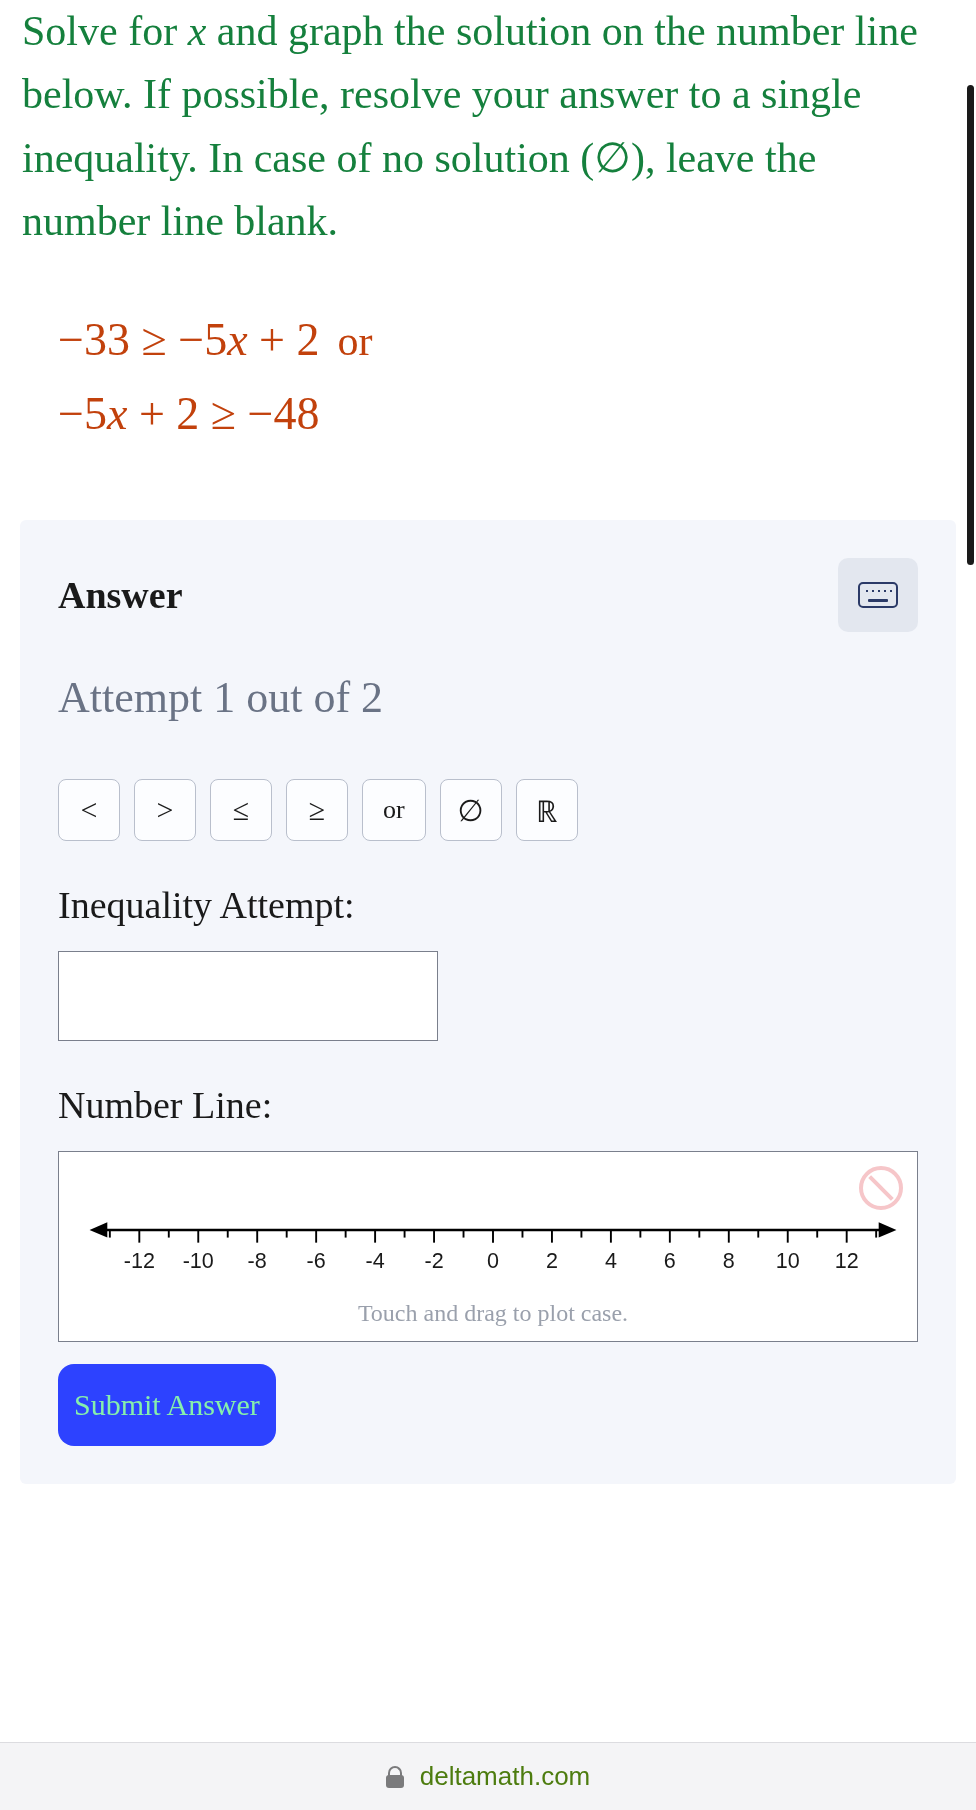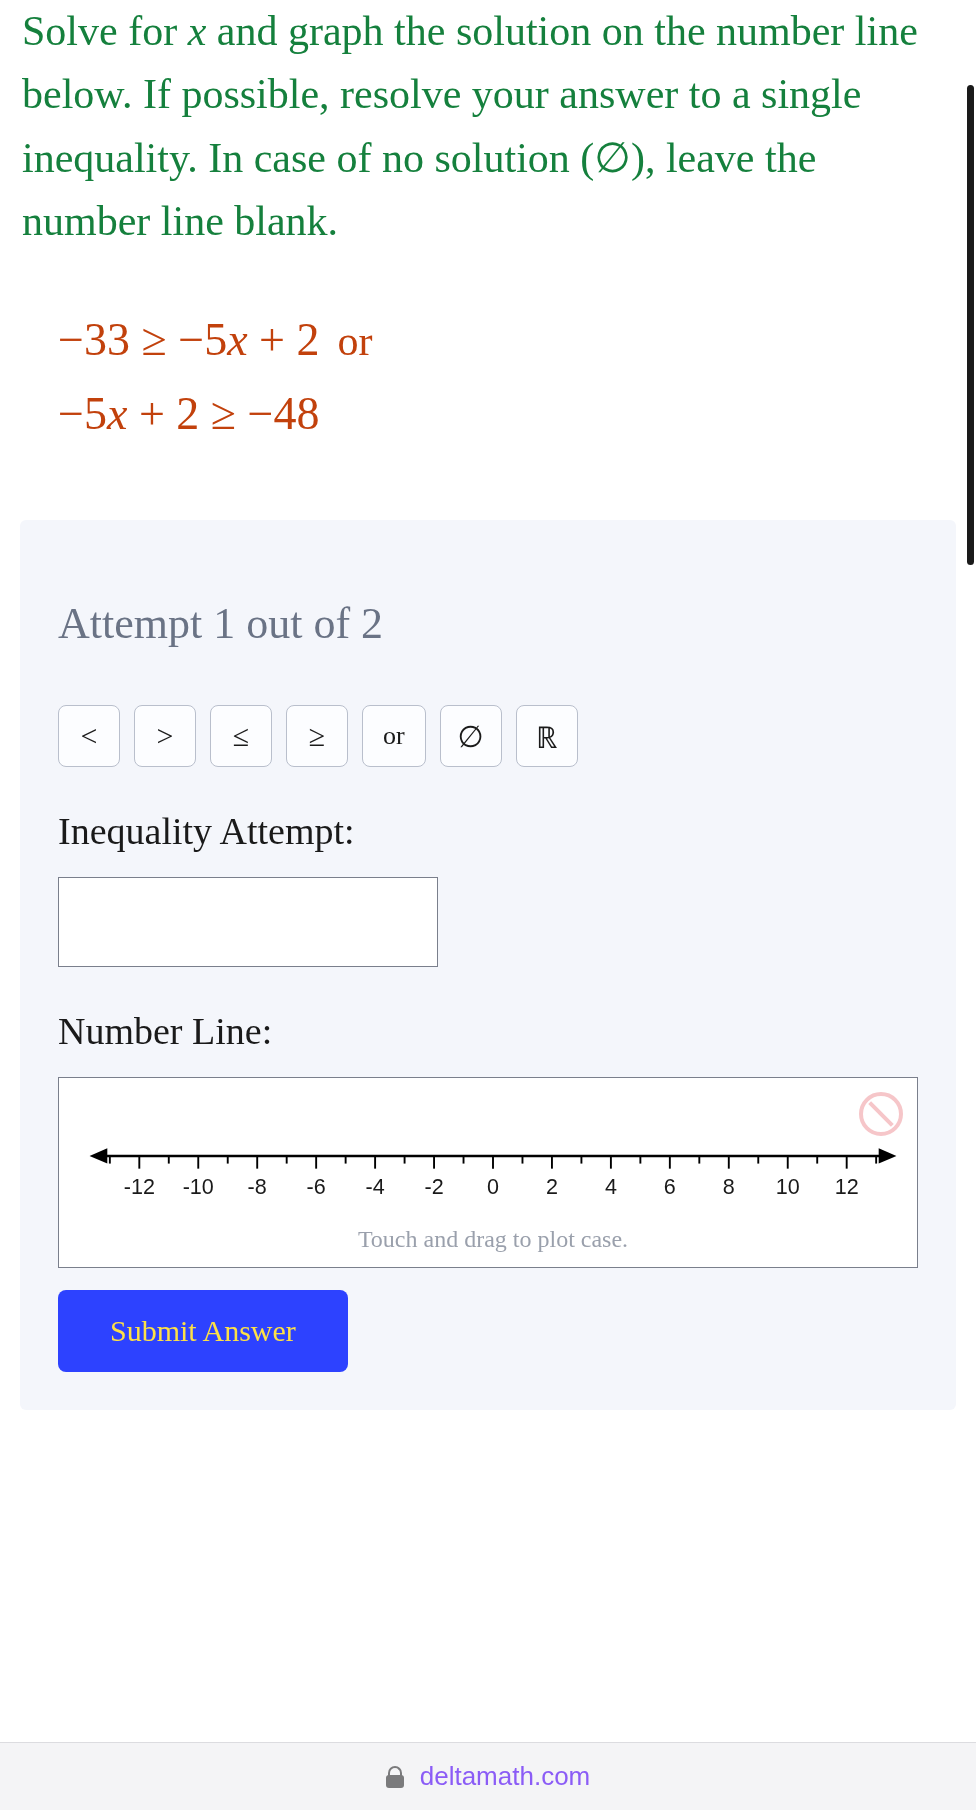--- a/index.html
+++ b/index.html
@@ -170,44 +170,44 @@
   .nl-svg { width: 100%; height: 90px; display: block; margin-top: 34px; }
   .nl-caption {
     font-family: Georgia, serif;
     font-size: 24px;
     color: #9aa0ac;
     text-align: center;
     margin-top: 6px;
   }
   .submit-btn {
     background: #2d42ff;
-    color: #fde047;
+    color: #86efac;
     font-family: Georgia, serif;
     font-size: 30px;
-    padding: 24px 52px;
+    padding: 24px 16px;
     border: none;
-    border-radius: 8px;
+    border-radius: 16px;
     margin-top: 22px;
     cursor: pointer;
   }
   .footer-bar {
     position: absolute;
     bottom: 0;
     left: 0;
     right: 0;
     height: 68px;
     background: #f4f4f6;
     border-top: 1px solid #dcdce0;
     display: flex;
     align-items: center;
     justify-content: center;
     gap: 16px;
     font-family: -apple-system, Helvetica, Arial, sans-serif;
     font-size: 26px;
-    color: #8b5cf6;
+    color: #4d7c0f;
   }
   .lock-icon {
     width: 18px;
     height: 22px;
     position: relative;
   }
   .lock-icon::before {
     content: '';
     position: absolute;
     top: 0; left: 2px;
@@ -236,20 +236,26 @@
   <p class="problem-text">
     <span>Solve for </span><span class="italic">x</span><span> and graph the solution on the number line below. If possible, resolve your answer to a single inequality. In case of no solution (</span><span class="empty-set">∅</span><span>), leave the number line blank.</span>
   </p>
 
   <div class="math-block">
     <div>−33&nbsp;≥&nbsp;−5<span style="font-style:italic">x</span>&nbsp;+&nbsp;2<span class="or">or</span></div>
     <div>−5<span style="font-style:italic">x</span>&nbsp;+&nbsp;2&nbsp;≥&nbsp;−48</div>
   </div>
 
   <div class="answer-panel">
+    <div class="answer-header">
+      <div class="answer-title">Answer</div>
+      <div class="keyboard-btn">
+        <div class="keyboard-icon-inner"></div>
+      </div>
+    </div>
     <div class="attempt-text">Attempt 1 out of 2</div>
 
     <div class="symbol-row">
       <div class="sym-btn">&lt;</div>
       <div class="sym-btn">&gt;</div>
       <div class="sym-btn">≤</div>
       <div class="sym-btn">≥</div>
       <div class="sym-btn text">or</div>
       <div class="sym-btn">
           <span class="dstroke">∅</span>

